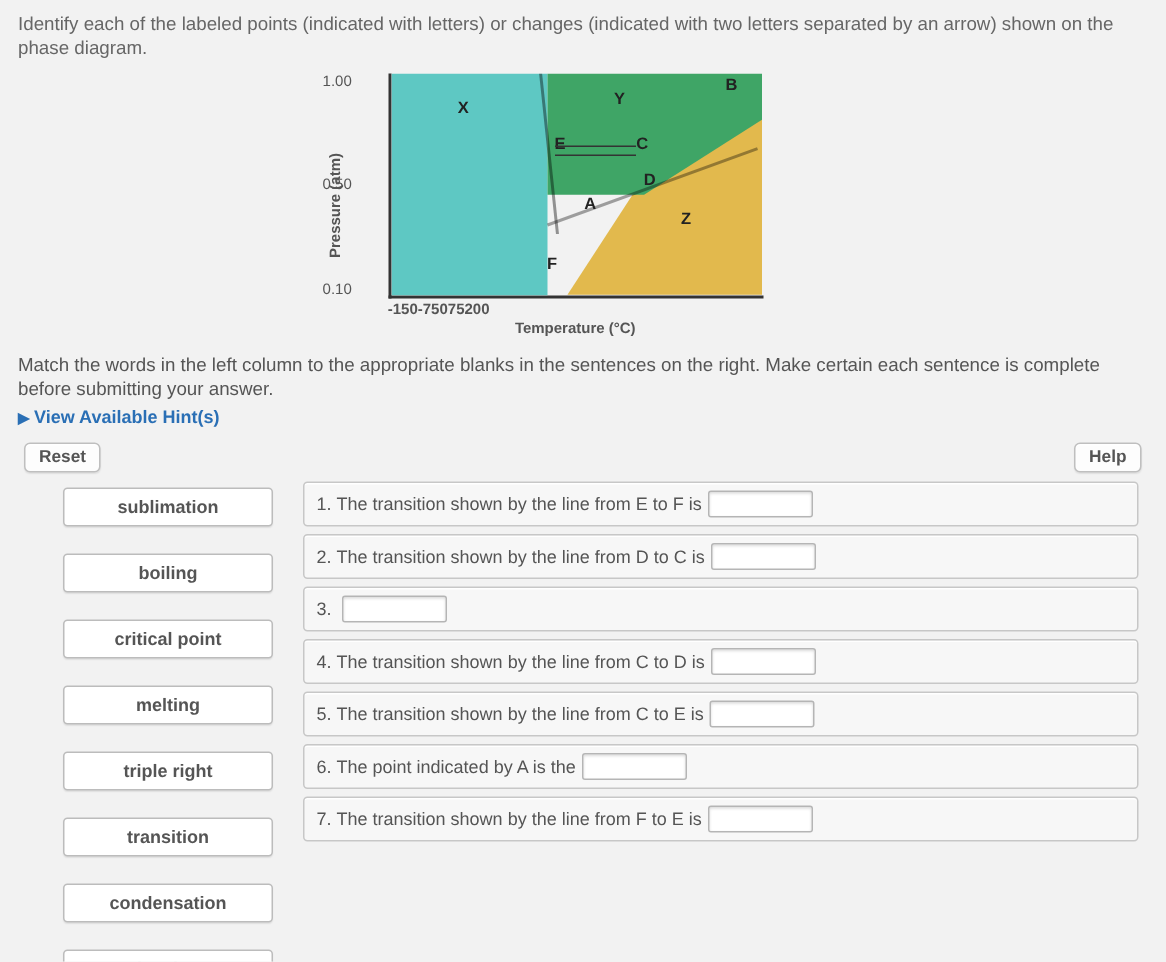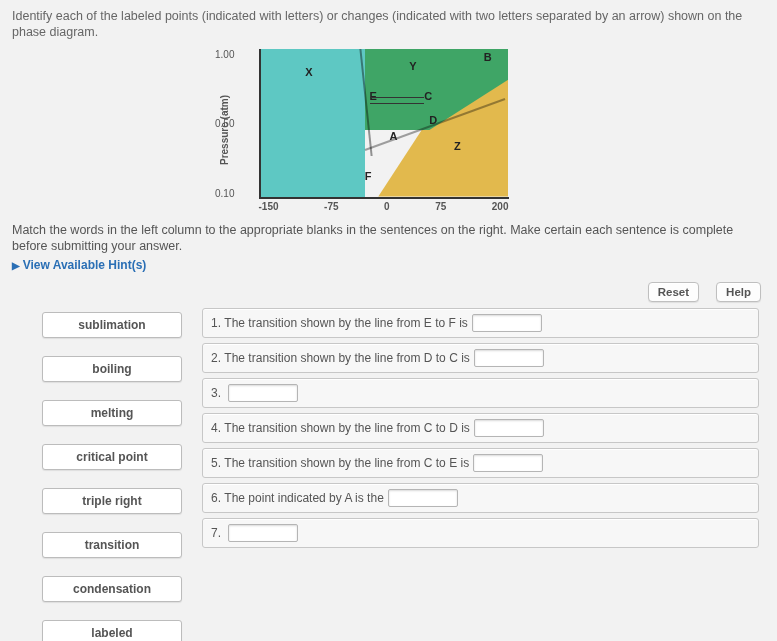--- a/index.html
+++ b/index.html
@@ -20,26 +20,26 @@
   .yticks { position: absolute; left: -28px; top: 0; height: 150px; display:flex; flex-direction:column; justify-content:space-between; font-size:10px; color:#555; font-weight:normal; align-items:flex-end; width:24px; }
   .plot { position: relative; width: 250px; height: 150px; border-left: 2px solid #333; border-bottom: 2px solid #333; margin-left: 20px; overflow:hidden; }
   .region { position:absolute; }
   .region.x { left:0; top:0; width:42%; height:100%; background:#5ec8c3; }
   .region.y { left:42%; top:0; width:58%; height:55%; background:#3fa566; clip-path: polygon(0% 0%, 100% 0%, 100% 38%, 45% 100%, 0% 100%);}
   .region.z { left:30%; top:0; width:70%; height:100%; background:#e2b94d; clip-path: polygon(25% 100%, 50% 55%, 100% 20%, 100% 100%);}
   .curve1 { position:absolute; left:42%; top:0; width:2px; height:72%; background:rgba(0,0,0,.4); transform: skewX(6deg);}
   .curve2 { position:absolute; left:42%; top:68%; width:60%; height:2px; background:rgba(0,0,0,.35); transform: rotate(-20deg); transform-origin:left center;}
   .pl { position:absolute; font-size:11px; font-weight:bold; color:#222; }
   .arrowline { position:absolute; height:1px; background:#333; }
-  .xaxis-ticks { display:flex; justify-content:space-between; font-size:10px; color:#555; font-weight:bold; margin-left:20px; width:250px; margin-top:2px;}
+  .xaxis-ticks { display:flex; justify-content:flex-start; font-size:10px; color:#555; font-weight:bold; margin-left:20px; width:250px; margin-top:2px;}
   .xaxis-label { text-align:center; font-size:10px; color:#555; font-weight:bold; margin-left:20px; width:250px; margin-top:2px;}
   .instr { color:#555; font-size:12.5px; line-height:1.3; margin: 6px 0 4px;}
   .hints { color:#2a6fb5; font-size:12px; font-weight:bold; cursor:pointer; }
   .hints .tri { font-size:10px; margin-right:3px;}
-  .toolbar { display:flex; justify-content:flex-end; gap:17px; margin: 10px 4px 6px; }
+  .toolbar { display:flex; justify-content:space-between; gap:17px; margin: 10px 4px 6px; }
   .btn { background:#fdfdfd; border:1px solid #bfbfbf; border-radius:4px; padding:3px 9px; font-size:11.5px; color:#555; font-weight:bold; cursor:pointer; box-shadow: inset 0 1px 0 #fff, 0 1px 1px rgba(0,0,0,.08);}
   .work { display:flex; gap:20px; padding: 0 6px 0 30px; }
   .terms { display:flex; flex-direction:column; gap:18px; padding-top:4px; width:140px;}
   .term {
     border:1px solid #bcbcbc; border-radius:3px;
     background:#fff; padding:5px 8px; font-size:12px;
     color:#555; font-weight:bold; text-align:center;
     box-shadow: 0 1px 1px rgba(0,0,0,.08);
     cursor: grab;
   }
@@ -91,39 +91,40 @@
         <div class="arrowline" style="left:44%; top:33%; width:22%;"></div>
         <div class="arrowline" style="left:44%; top:37%; width:22%;"></div>
       </div>
       <div class="xaxis-ticks">
         <span>-150</span>
         <span>-75</span>
         <span>0</span>
         <span>75</span>
         <span>200</span>
       </div>
+      <div class="xaxis-label">Temperature (°C)</div>
     </div>
   </div>
 
   <div class="instr">Match the words in the left column to the appropriate blanks in the sentences on the right. Make certain each sentence is complete before submitting your answer.</div>
   <div class="hints">
     <span class="tri">▶</span><span>View Available Hint(s)</span>
   </div>
 
   <div class="toolbar">
     <button class="btn">Reset</button>
     <button class="btn">Help</button>
   </div>
 
   <div class="work">
     <div class="terms">
       <div class="term">sublimation</div>
       <div class="term">boiling</div>
+      <div class="term">critical point</div>
       <div class="term">melting</div>
-      <div class="term">critical point</div>
       <div class="term">triple right</div>
       <div class="term">transition</div>
       <div class="term">condensation</div>
       <div class="term">labeled</div>
     </div>
     <div class="sentences">
       <div class="sent">
         <span>1.</span>&nbsp;
         <span>The transition shown by the line from E to F is</span>
         <span class="slot"></span>
@@ -147,17 +148,18 @@
         <span>The transition shown by the line from C to E is</span>
         <span class="slot"></span>
       </div>
       <div class="sent">
         <span>6.</span>&nbsp;
         <span>The point indicated by A is the</span>
         <span class="slot"></span>
       </div>
       <div class="sent">
         <span>7.</span>&nbsp;
+        <span>The transition shown by the line from F to E is</span>
         <span class="slot"></span>
       </div>
     </div>
   </div>
 </div>
 
 </body></html>

